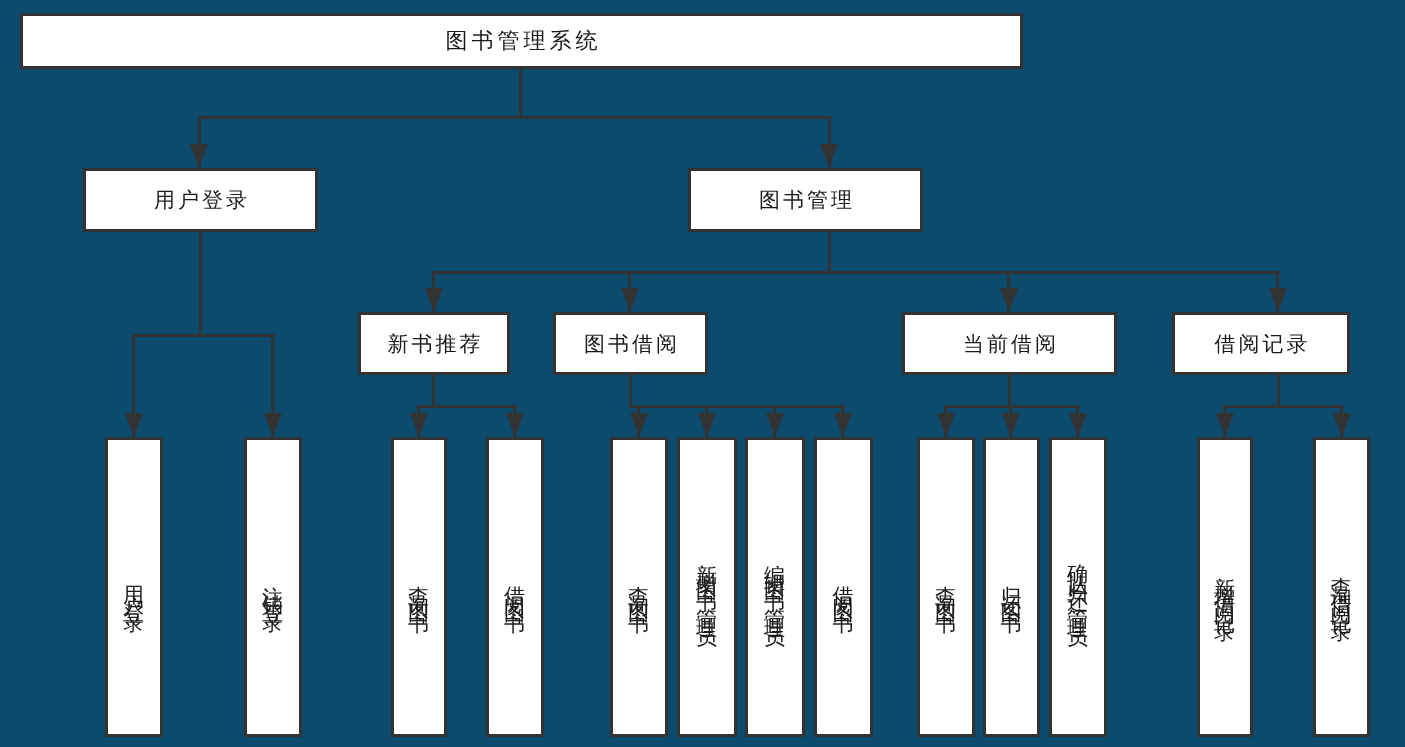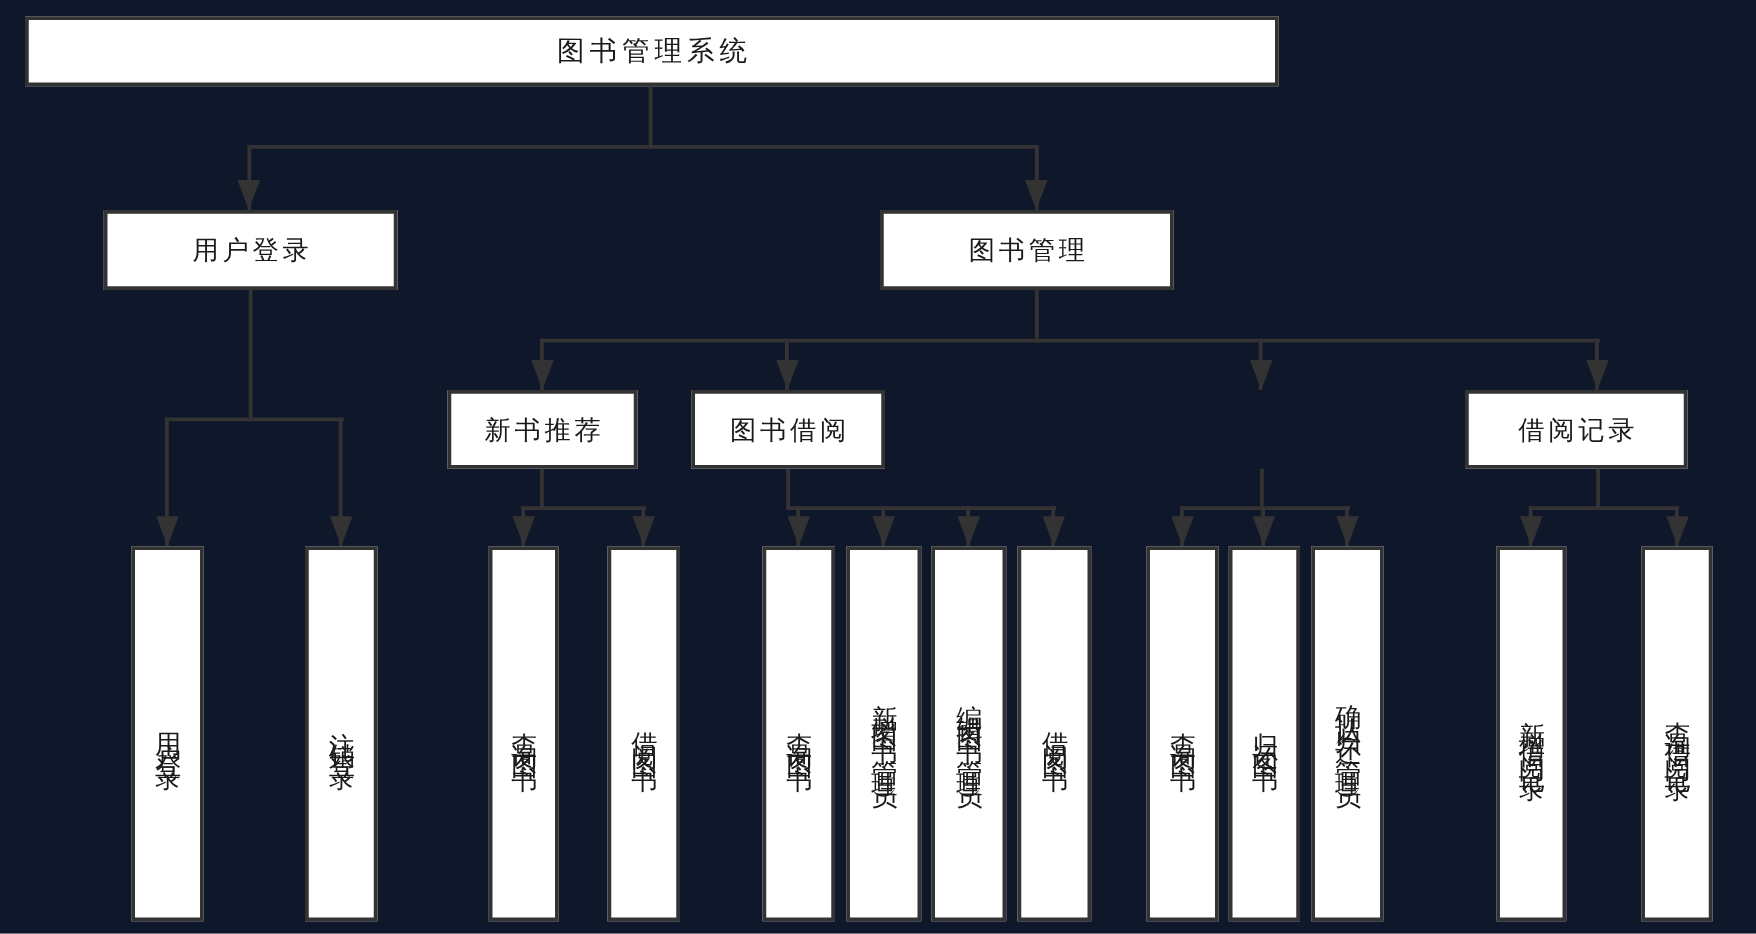--- a/index.html
+++ b/index.html
@@ -5,21 +5,21 @@
   html, body {
     margin: 0;
     padding: 0;
     background: #ffffff;
     font-family: "Liberation Sans", "DejaVu Sans", sans-serif;
   }
   .stage {
     position: relative;
     width: 1405px;
     height: 747px;
-    background: #0f172a;
+    background: #0c4a6e;
     overflow: hidden;
     color: #1a1a1a;
   }
   .box {
     position: absolute;
     box-sizing: border-box;
     border: 3px solid #333333;
     background: #ffffff;
     display: flex;
     align-items: center;
@@ -76,21 +76,21 @@
   <div class="box h root" style="left:20px; top:13px; width:1003px; height:56px;">图书管理系统</div>
 
   <div class="vline" style="left:519px; top:69px; height:50px;"></div>
   <div class="hline" style="left:198px; top:116px; width:633px;"></div>
   <div class="vline" style="left:198px; top:116px; height:52px;"></div>
   <div class="arrow" style="left:190px; top:144px;"></div>
   <div class="vline" style="left:828px; top:116px; height:52px;"></div>
   <div class="arrow" style="left:820px; top:144px;"></div>
 
   <div class="box h" style="left:83px; top:168px; width:235px; height:64px;">用户登录</div>
-  <div class="box h" style="left:704px; top:168px; width:235px; height:64px;">图书管理</div>
+  <div class="box h" style="left:688px; top:168px; width:235px; height:64px;">图书管理</div>
 
   <div class="vline" style="left:199px; top:232px; height:105px;"></div>
   <div class="hline" style="left:133px; top:334px; width:142px;"></div>
   <div class="vline" style="left:132px; top:334px; height:103px;"></div>
   <div class="arrow" style="left:125px; top:413px;"></div>
   <div class="vline" style="left:271px; top:334px; height:103px;"></div>
   <div class="arrow" style="left:264px; top:413px;"></div>
 
   <div class="vline" style="left:828px; top:232px; height:42px;"></div>
   <div class="hline" style="left:432px; top:271px; width:848px;"></div>
@@ -98,20 +98,21 @@
   <div class="arrow" style="left:425px; top:288px;"></div>
   <div class="vline" style="left:628px; top:271px; height:41px;"></div>
   <div class="arrow" style="left:621px; top:288px;"></div>
   <div class="vline" style="left:1007px; top:271px; height:41px;"></div>
   <div class="arrow" style="left:1000px; top:288px;"></div>
   <div class="vline" style="left:1276px; top:271px; height:41px;"></div>
   <div class="arrow" style="left:1269px; top:288px;"></div>
 
   <div class="box h" style="left:553px; top:312px; width:155px; height:63px;">图书借阅</div>
   <div class="box h" style="left:358px; top:312px; width:152px; height:63px;">新书推荐</div>
+  <div class="box h" style="left:902px; top:312px; width:215px; height:63px;">当前借阅</div>
   <div class="box h" style="left:1172px; top:312px; width:178px; height:63px;">借阅记录</div>
 
   <div class="vline" style="left:432px; top:375px; height:33px;"></div>
   <div class="hline" style="left:417px; top:405px; width:100px;"></div>
   <div class="vline" style="left:417px; top:405px; height:32px;"></div>
   <div class="arrow" style="left:410px; top:413px;"></div>
   <div class="vline" style="left:513px; top:405px; height:32px;"></div>
   <div class="arrow" style="left:506px; top:413px;"></div>
 
   <div class="vline" style="left:629px; top:375px; height:33px;"></div>

